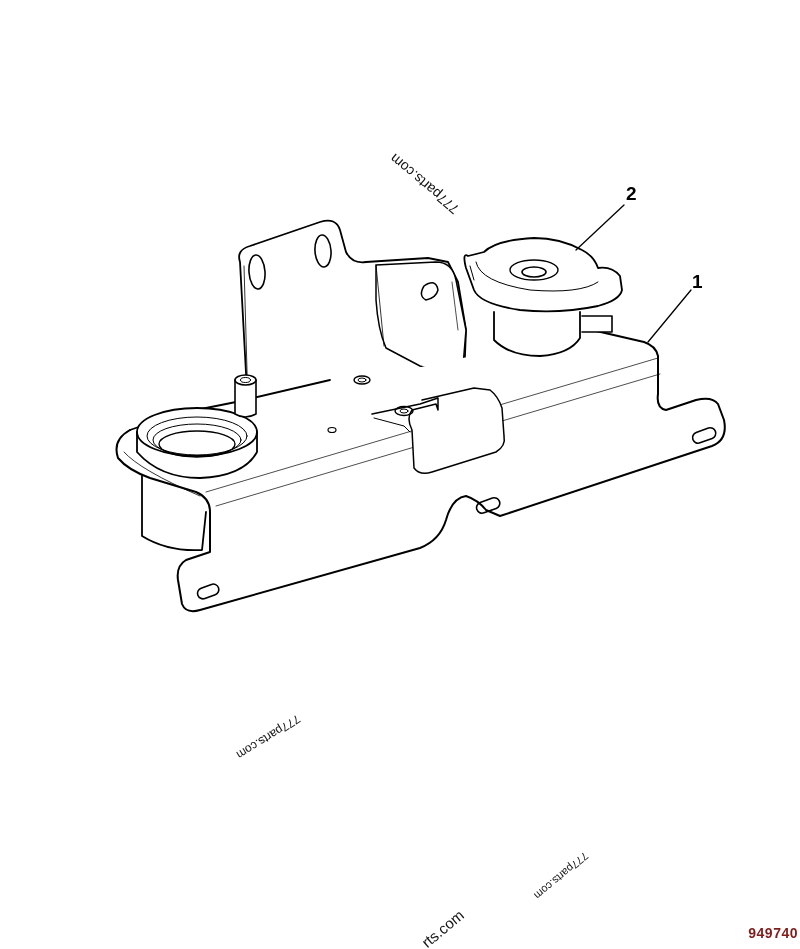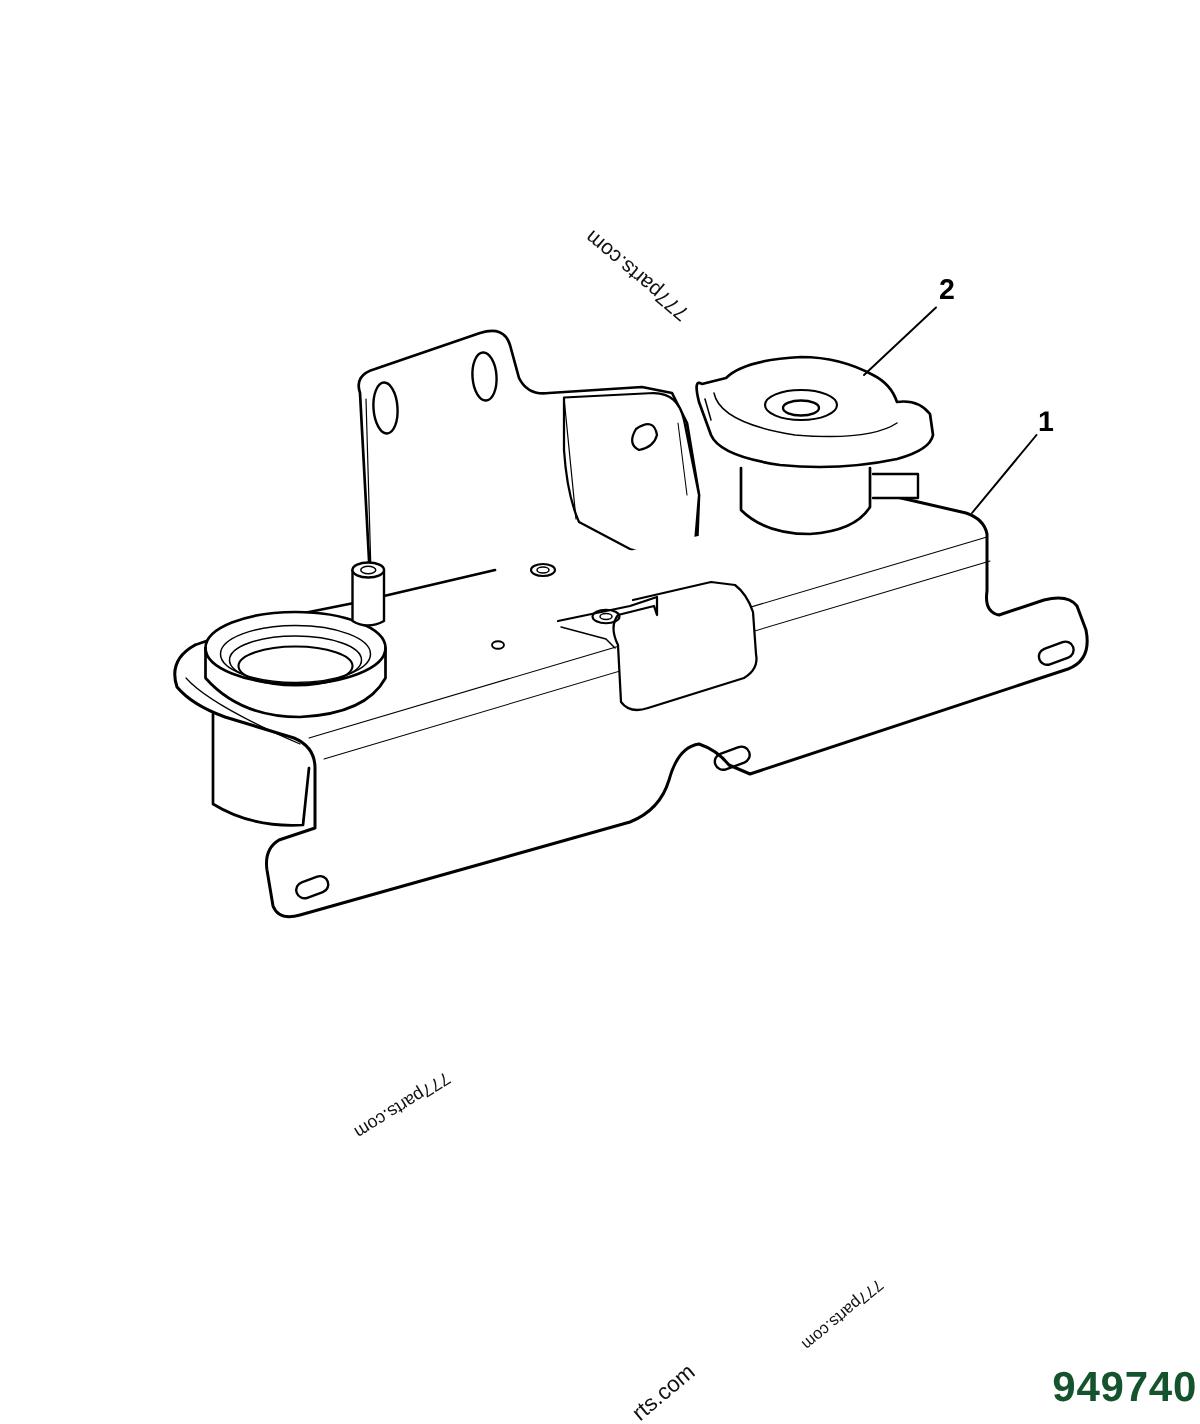--- a/index.html
+++ b/index.html
@@ -1,19 +1,19 @@
 <!DOCTYPE html>
 <html><head>
 <meta charset="utf-8">
 <style>
   html, body { margin:0; padding:0; background:#ffffff; }
   body { width:800px; height:949px; position:relative; overflow:hidden; font-family:"Liberation Sans", sans-serif; }
   #canvas { position:absolute; left:0; top:0; width:800px; height:949px; }
   .callout { position:absolute; font-family:"Liberation Sans", sans-serif; font-weight:bold; font-size:19px; color:#000; line-height:1; }
-  .figno { position:absolute; right:2px; bottom:8px; font-family:"Liberation Sans", sans-serif; font-weight:bold; font-size:28px; color:#14532d; letter-spacing:0.5px;margin-left:12px; }
+  .figno { position:absolute; right:2px; bottom:8px; font-family:"Liberation Sans", sans-serif; font-weight:bold; font-size:14px; color:#7f1d1d; letter-spacing:0.5px;margin-left:12px; }
   .wm { position:absolute; font-family:"Liberation Sans", sans-serif; color:#111; white-space:nowrap; transform-origin:center center; }
 </style>
 </head>
 <body>
 
 <svg id="canvas" viewBox="0 0 800 949" xmlns="http://www.w3.org/2000/svg" fill="none" stroke="#000" stroke-linejoin="round" stroke-linecap="round">
 
   <g>
     <path d="M240,262 Q236,250 250,246 L320,222 Q336,217 340,230 L346,252 Q352,264 366,262 L428,258 L448,262 L458,282 L466,330 L464,380 L372,382 L360,385 L248,410 Z" stroke-width="1.8" fill="#fff"></path>
     <path d="M244,266 L248,405" stroke-width="0.8"></path>

